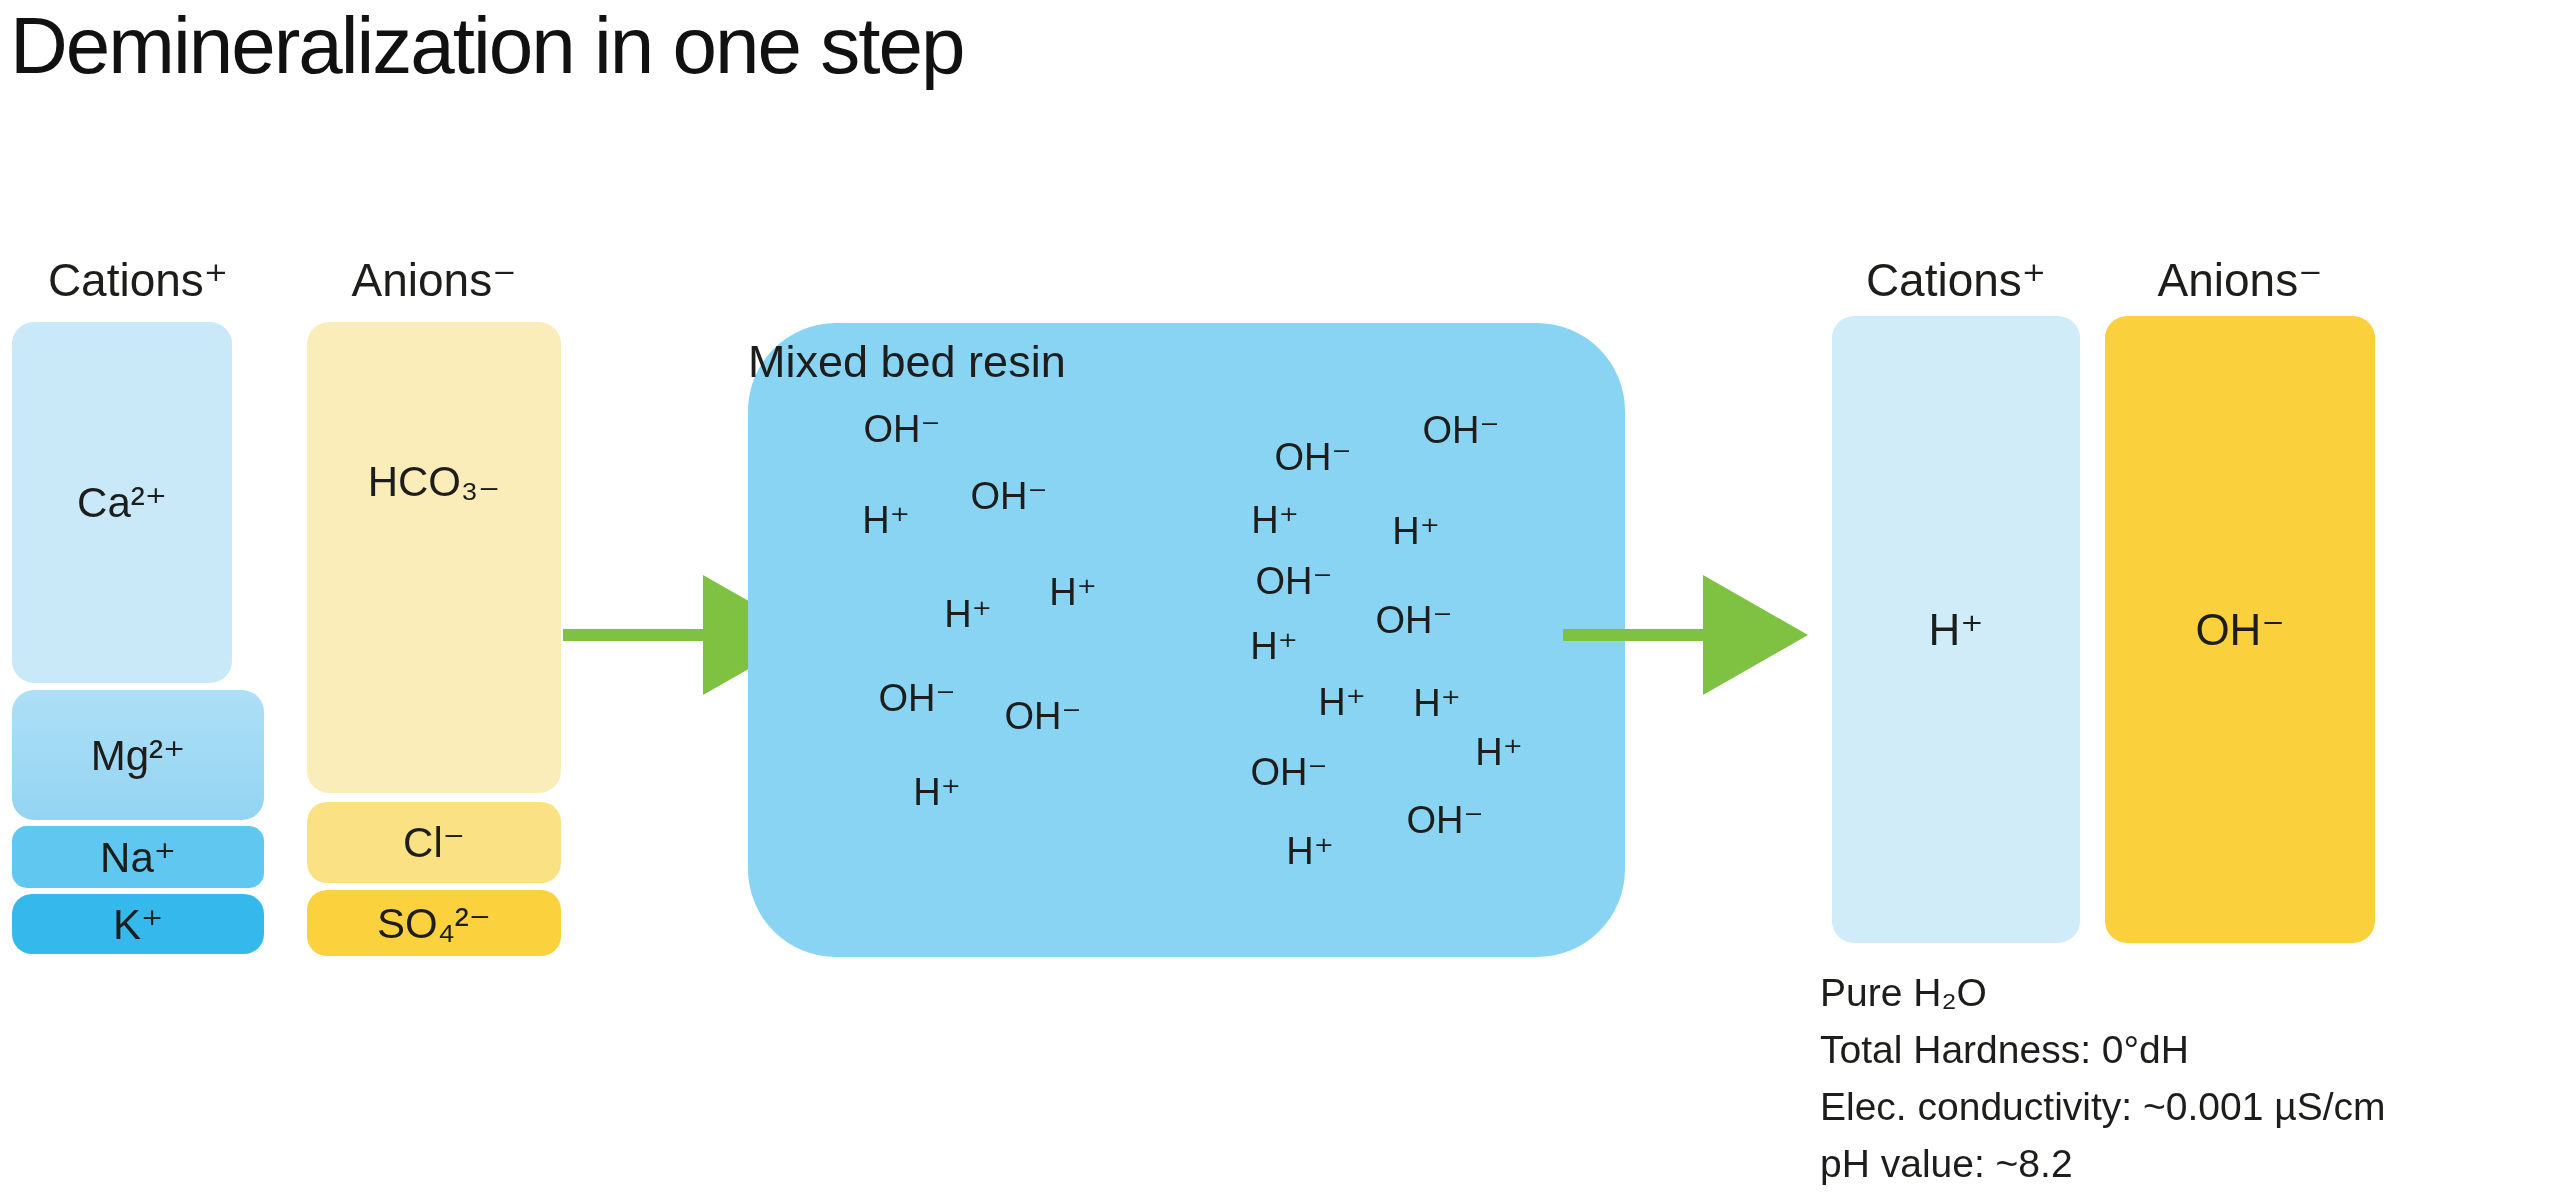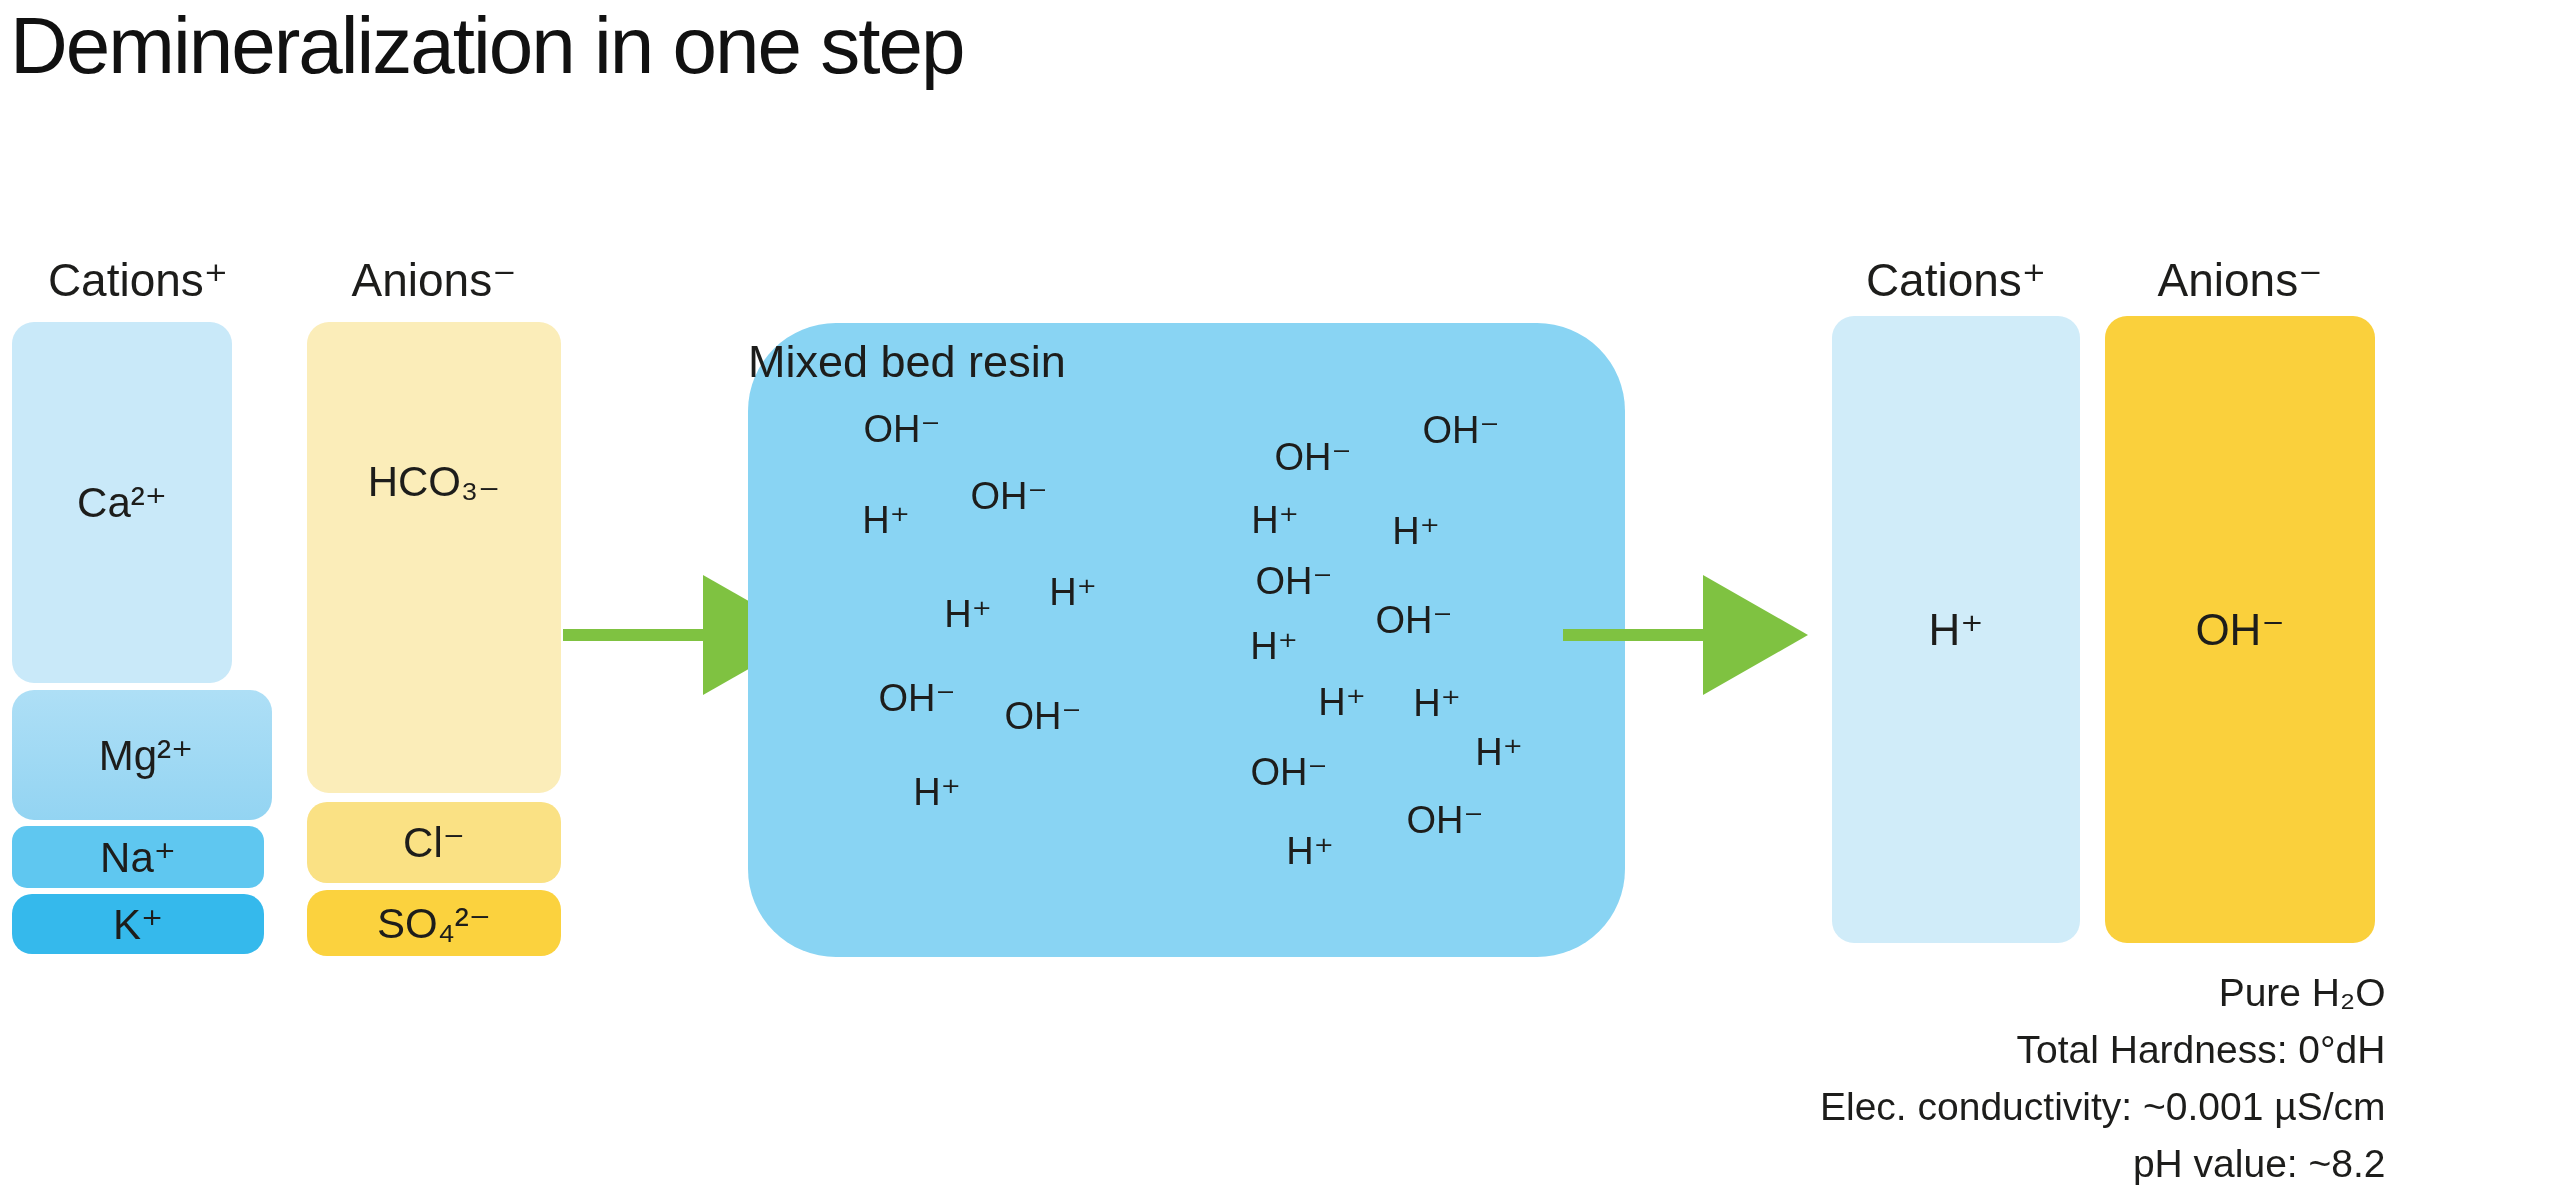--- a/index.html
+++ b/index.html
@@ -22,21 +22,21 @@
   }
   .box{
     position:absolute;
     display:flex;align-items:center;justify-content:center;
     border-radius:22px;
     font-size:42px;
   }
   .lbl{white-space:nowrap;}
   
   .b-ca  {left:12px;top:322px;width:220px;height:361px;background:#c9e9f9;}
-  .b-mg  {left:12px;top:690px;width:252px;height:130px;background:linear-gradient(180deg,#aedff6 0%,#93d4f2 100%);padding-left:8px;}
+  .b-mg  {left:12px;top:690px;width:252px;height:130px;background:linear-gradient(180deg,#aedff6 0%,#93d4f2 100%);}
   .b-na  {left:12px;top:826px;width:252px;height:62px;background:#5fc7f0;border-radius:15px;}
   .b-k   {left:12px;top:894px;width:252px;height:60px;background:#35b9ec;border-radius:20px;}
   
   .b-hco3{left:307px;top:322px;width:254px;height:471px;background:#fbedb9;align-items:flex-start;}
   .b-hco3 .lbl{margin-top:135px;}
   .b-cl  {left:307px;top:802px;width:254px;height:81px;background:#fae184;border-radius:20px;}
   .b-so4 {left:307px;top:890px;width:254px;height:66px;background:#fbd23e;border-radius:20px;}
   
   .resin{
     position:absolute;left:748px;top:323px;width:877px;height:634px;
@@ -60,21 +60,21 @@
   .b-pure-an {left:2105px;top:316px;width:270px;height:627px;background:#fad03c;font-size:44px;}
   .rh-cat{left:1832px;width:248px;}
   .rh-an {left:2105px;width:270px;}
   .lh-cat{left:12px;width:252px;}
   .lh-an {left:307px;width:254px;}
   
   .info{
     position:absolute;left:1820px;top:964px;
     font-size:39px;line-height:57px;
   }
-  .info div{white-space:nowrap;text-align:right;}
+  .info div{white-space:nowrap;}
 </style>
 </head>
 <body>
 
 <div class="canvas">
 
   <h1 class="title">Demineralization in one step</h1>
 
   <div class="col-header lh-cat">Cations⁺</div>
   <div class="col-header lh-an">Anions⁻</div>

